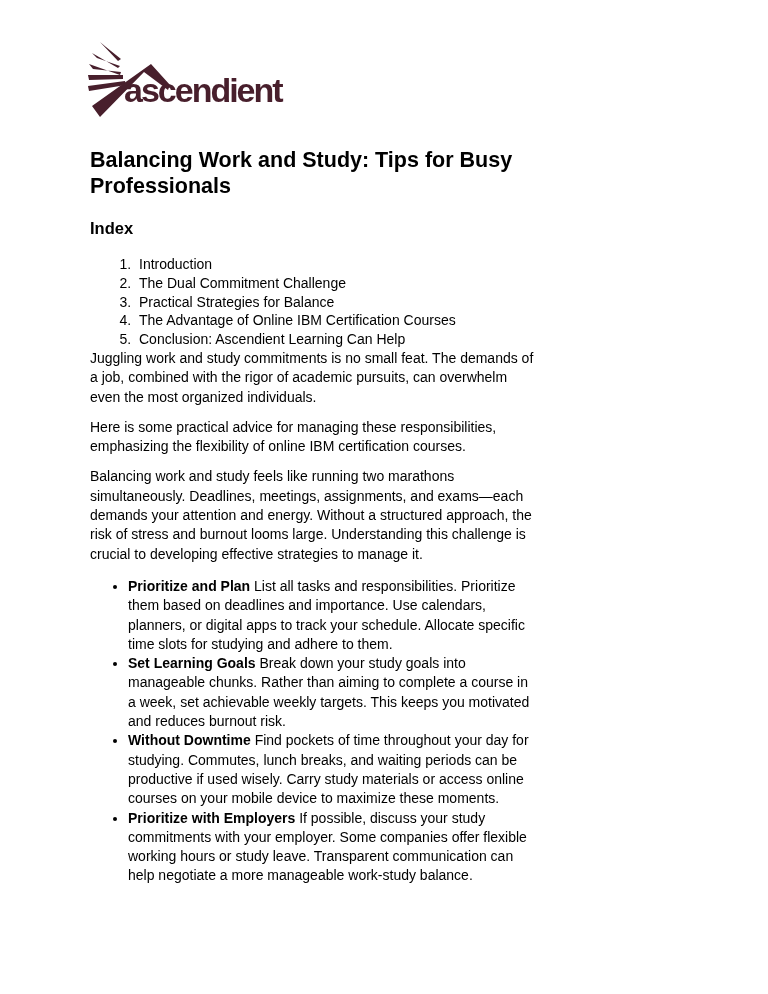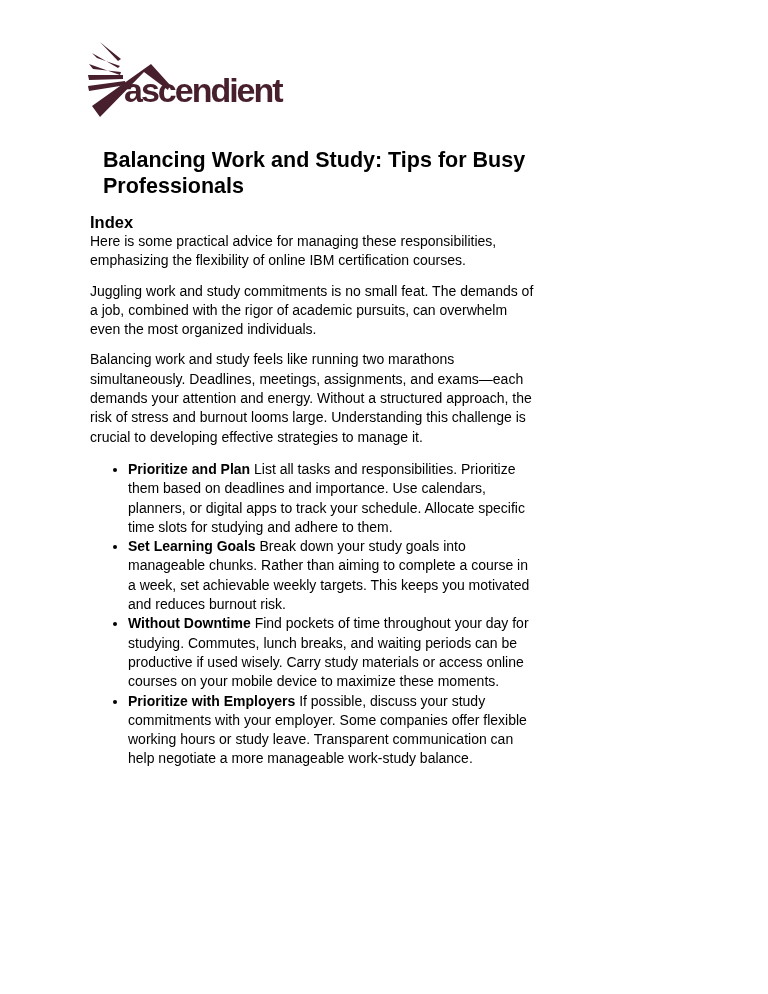--- a/index.html
+++ b/index.html
@@ -52,28 +52,28 @@
     width: 204px;
     text-align: right;
     font-size: 19px;
     line-height: 22px;
     color: #481F2C;
     white-space: nowrap;
   }
 
   
   .doc-title {
-    margin: 13px;
+    margin: 0;
     font-size: 21.5px;
     line-height: 26px;
     font-weight: bold;
     color: #000;
   }
   .index-heading {
-    margin: 13px 0 0 0;
+    margin: 19px 0 0 0;
     font-size: 16.5px;
     line-height: 20px;
     font-weight: bold;
   }
   ol.index-list {
     margin: 17px 0 0 0;
     padding: 0 0 0 45px;
     font-size: 14px;
     line-height: 18.8px;
   }
@@ -115,23 +115,30 @@
         <polygon points="0,46 1,51 38,45 37,41"></polygon>
         <path d="M4,66 L63,24 L82,45 L80,50 L56,32 L12,77 Z"></path>
       </g>
     </svg>
     <div class="brand">ascendient</div>
   </div>
 
   <h1 class="doc-title">Balancing Work and Study: Tips for Busy Professionals</h1>
 
   <h2 class="index-heading">Index</h2>
+  <ol class="index-list">
+    <li>Introduction</li>
+    <li>The Dual Commitment Challenge</li>
+    <li>Practical Strategies for Balance</li>
+    <li>The Advantage of Online IBM Certification Courses</li>
+    <li>Conclusion: Ascendient Learning Can Help</li>
+  </ol>
 
+  <p class="body-para">Juggling work and study commitments is no small feat. The demands of a job, combined with the rigor of academic pursuits, can overwhelm even the most organized individuals.</p>
   <p class="body-para">Here is some practical advice for managing these responsibilities, emphasizing the flexibility of online IBM certification courses.</p>
-  <p class="body-para">Juggling work and study commitments is no small feat. The demands of a job, combined with the rigor of academic pursuits, can overwhelm even the most organized individuals.</p>
 
   <p class="body-para">Balancing work and study feels like running two marathons simultaneously. Deadlines, meetings, assignments, and exams—each demands your attention and energy. Without a structured approach, the risk of stress and burnout looms large. Understanding this challenge is crucial to developing effective strategies to manage it.</p>
 
   <ul class="bullet-list">
     <li><span class="bullet-lead">Prioritize and Plan</span> <span>List all tasks and responsibilities. Prioritize them based on deadlines and importance. Use calendars, planners, or digital apps to track your schedule. Allocate specific time slots for studying and adhere to them.</span></li>
     <li><span class="bullet-lead">Set Learning Goals</span> <span>Break down your study goals into manageable chunks. Rather than aiming to complete a course in a week, set achievable weekly targets. This keeps you motivated and reduces burnout risk.</span></li>
     <li><span class="bullet-lead">Without Downtime</span> <span>Find pockets of time throughout your day for studying. Commutes, lunch breaks, and waiting periods can be productive if used wisely. Carry study materials or access online courses on your mobile device to maximize these moments.</span></li>
     <li><span class="bullet-lead">Prioritize with Employers</span> <span>If possible, discuss your study commitments with your employer. Some companies offer flexible working hours or study leave. Transparent communication can help negotiate a more manageable work-study balance.</span></li>
   </ul>
 

